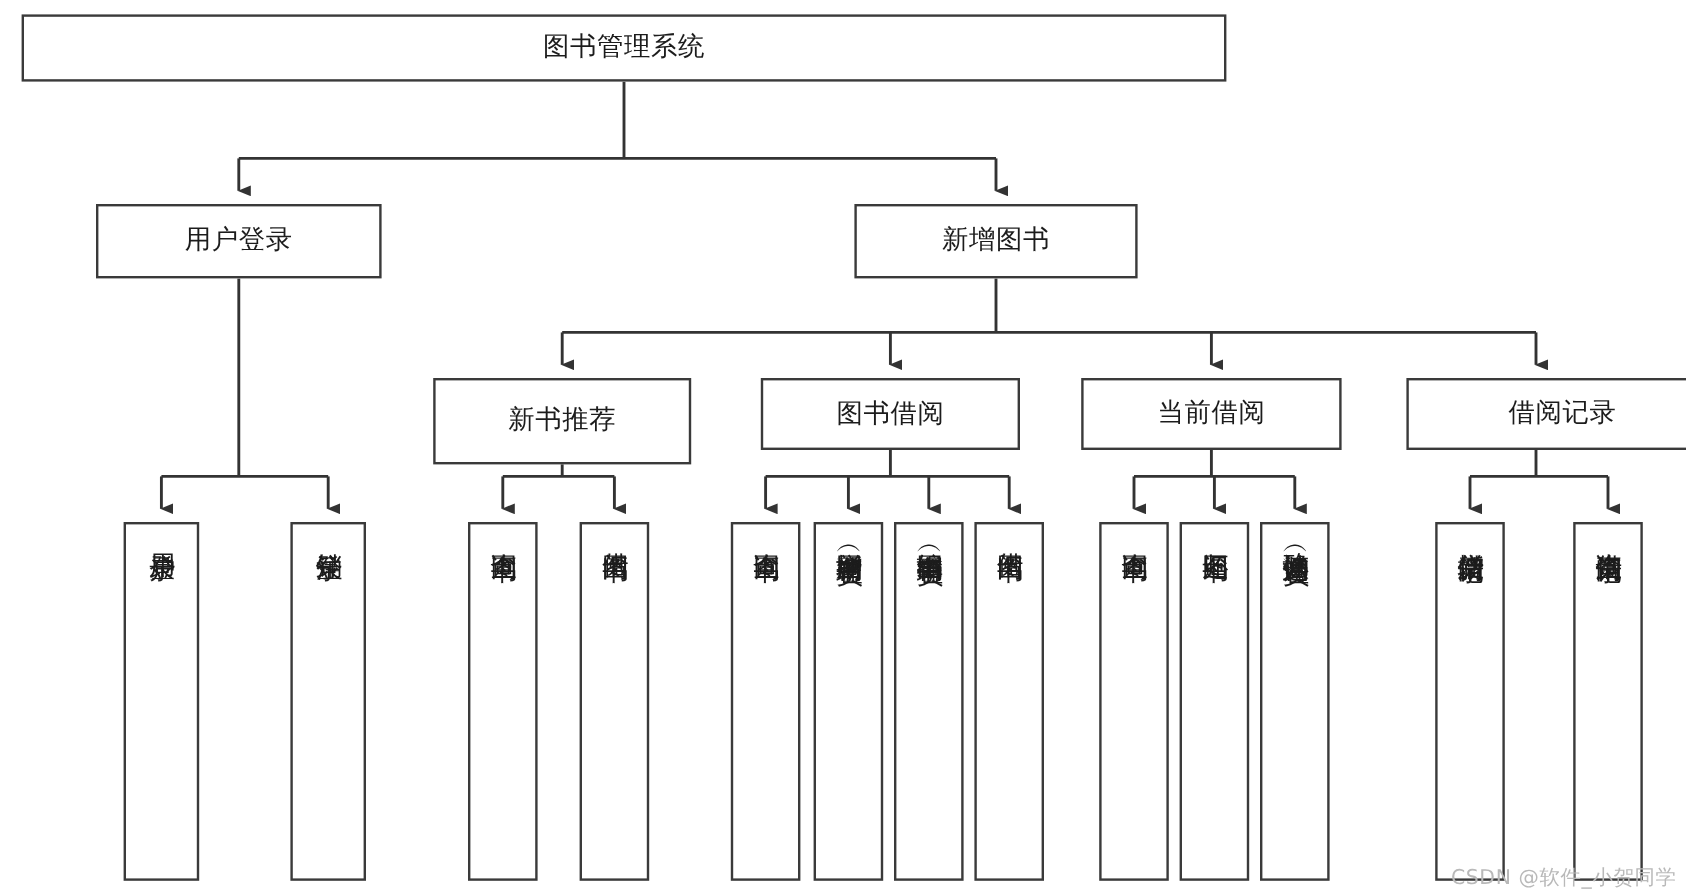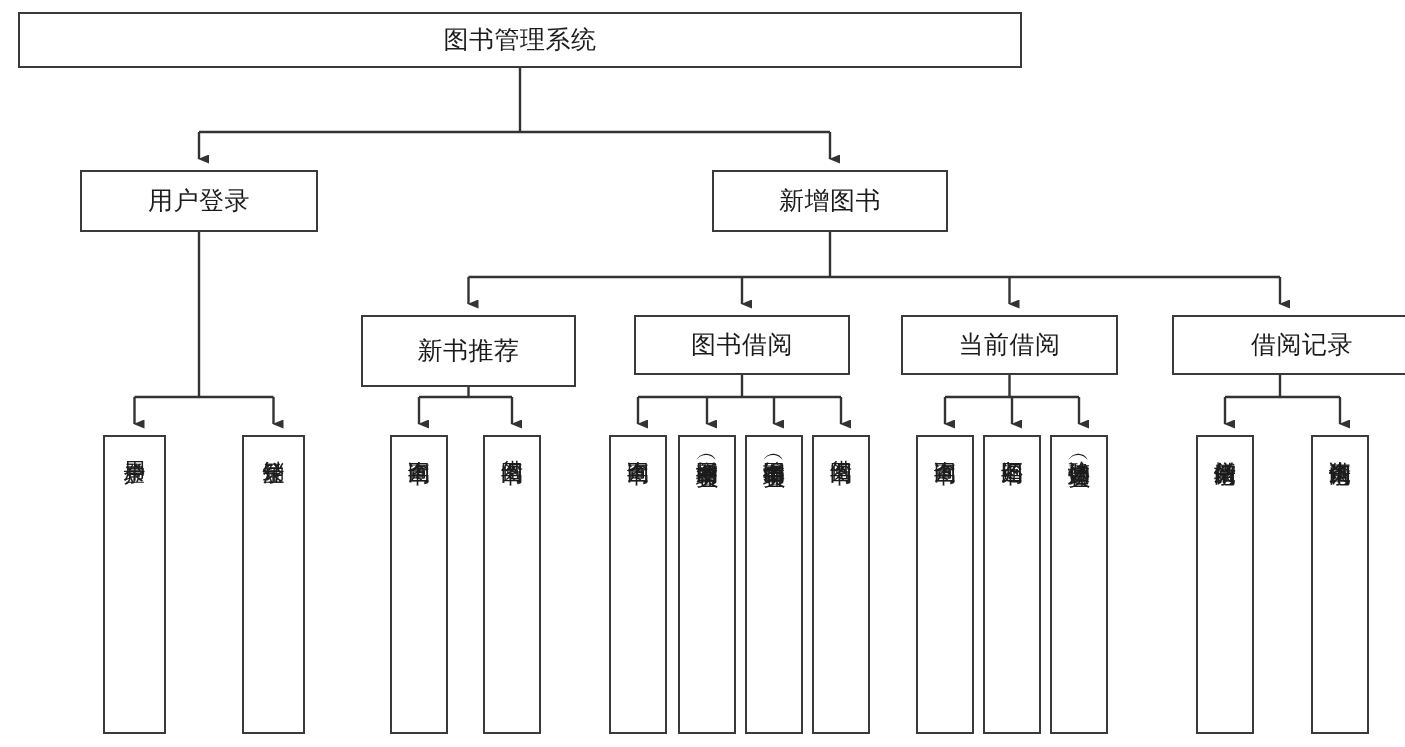--- a/index.html
+++ b/index.html
@@ -33,21 +33,21 @@
     box-sizing: border-box;
     background: #ffffff;
     border: 2px solid #3a3a3a;
     display: flex;
     align-items: center;
     justify-content: center;
     color: #222222;
   }
   .node.level-0 { border-width: 2px; }
   .node-label {
-    font-size: 25px;
+    font-size: 22px;
     line-height: 1.15;
     letter-spacing: 0.5px;
     white-space: nowrap;
     color: #1c1c1c;
   }
   .node.leaf {
     align-items: flex-start;
     justify-content: center;
     padding-top: 6px;
   }
@@ -175,13 +175,14 @@
         <span class="node-label">确认归还（管理员）</span>
       </div>
       <div class="node level-3 leaf" style="left: 1196px; top: 435px; width: 58px; height: 299px;">
         <span class="node-label">新增借阅记录</span>
       </div>
       <div class="node level-3 leaf" style="left: 1311px; top: 435px; width: 58px; height: 299px;">
         <span class="node-label">查询借阅记录</span>
       </div>
     </div>
 
+  <div id="watermark">CSDN @软件_小贺同学</div>
 </div>
 
 </body></html>

